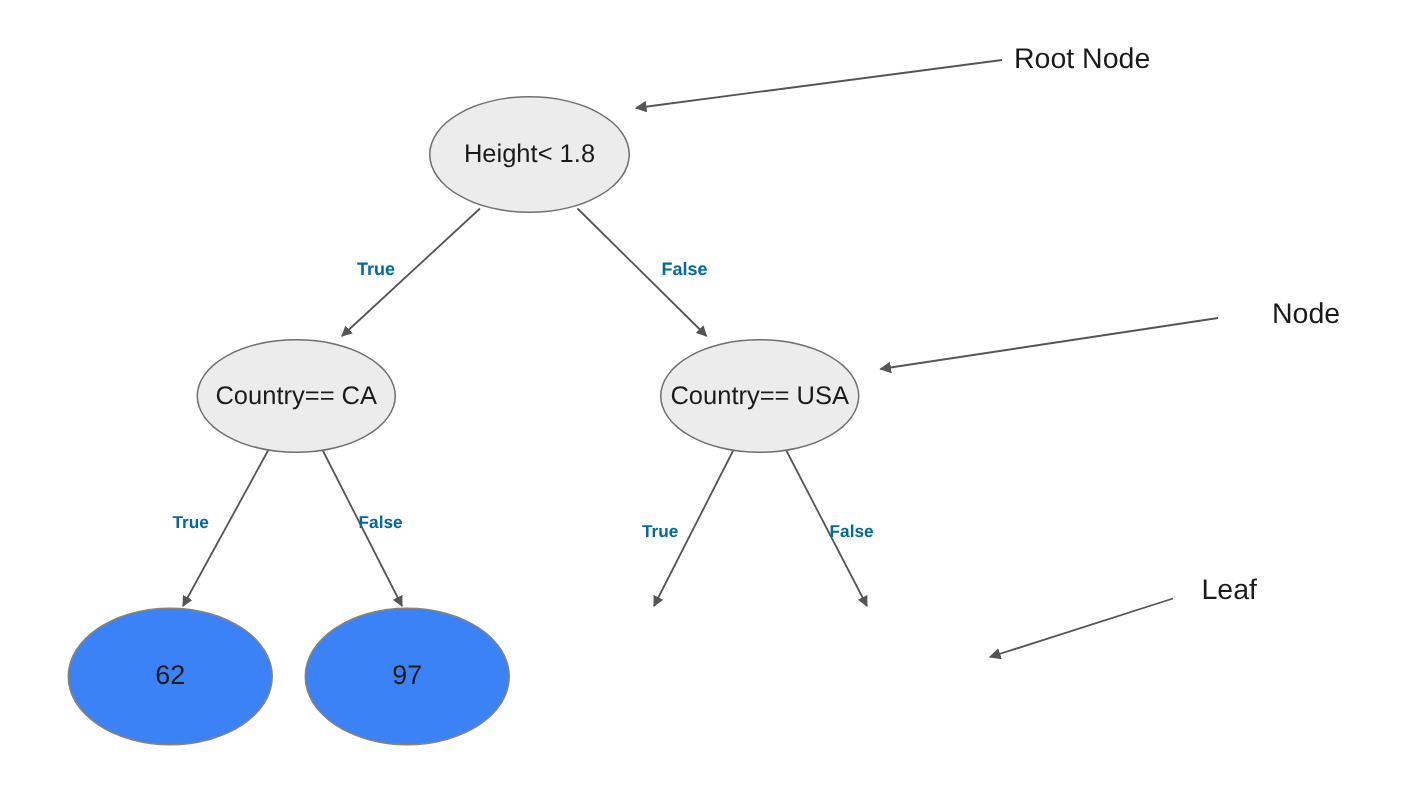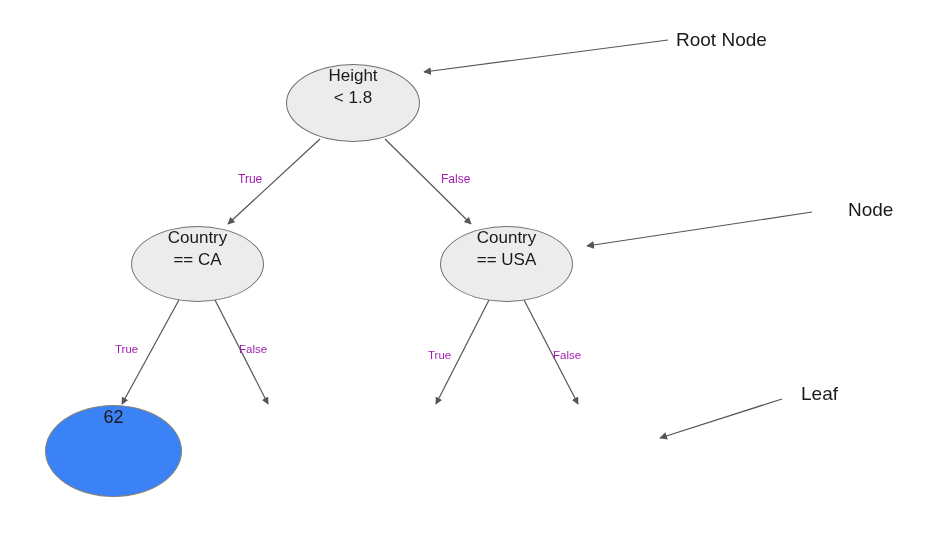--- a/index.html
+++ b/index.html
@@ -22,45 +22,46 @@
   #edges {
     position: absolute;
     left: 0;
     top: 0;
     width: 940px;
     height: 536px;
   }
   .node {
     position: absolute;
     display: flex;
-    flex-direction: column;
+    flex-direction: row;
     align-items: center;
-    justify-content: flex-start;
+    justify-content: center;
     border-radius: 50%;
     box-sizing: border-box;
     line-height: 1.28;
     text-align: center;
     color: #1a1a1a;
   }
   .node.decision {
     background: #ececec;
     border: 1.2px solid #707070;
     font-size: 17px;
   }
   .node.leaf {
     background: #3b82f6;
     border: 1.2px solid #8a8370;
     font-size: 18px;
   }
   .node span { display: block; }
   .edge-label {
     position: absolute;
     font-size: 11.5px;
-    color: #a21caf;
+    color: #0369a1;
     white-space: nowrap;
+    font-weight: bold;
   }
   .edge-label.lvl1 { font-size: 12px; }
   .annotation {
     position: absolute;
     font-size: 19px;
     color: #1a1a1a;
     white-space: nowrap;
   }
 </style>
 </head>
@@ -112,20 +113,23 @@
 
   <div class="edge-label" style="left:115px; top:343px;">True</div>
   <div class="edge-label" style="left:239px; top:343px;">False</div>
   <div class="edge-label" style="left:428px; top:349px;">True</div>
   <div class="edge-label" style="left:553px; top:349px;">False</div>
 
   <div class="node leaf" style="left:45px; top:405px; width:137px; height:92px;">
     <span>62</span>
   </div>
 
+  <div class="node leaf" style="left:203px; top:405px; width:137px; height:92px;">
+    <span>97</span>
+  </div>
 
 
 
   <div class="annotation" style="left:676px; top:29px;">Root Node</div>
   <div class="annotation" style="left:848px; top:199px;">Node</div>
   <div class="annotation" style="left:801px; top:383px;">Leaf</div>
 
 </div>
 
 </body></html>

